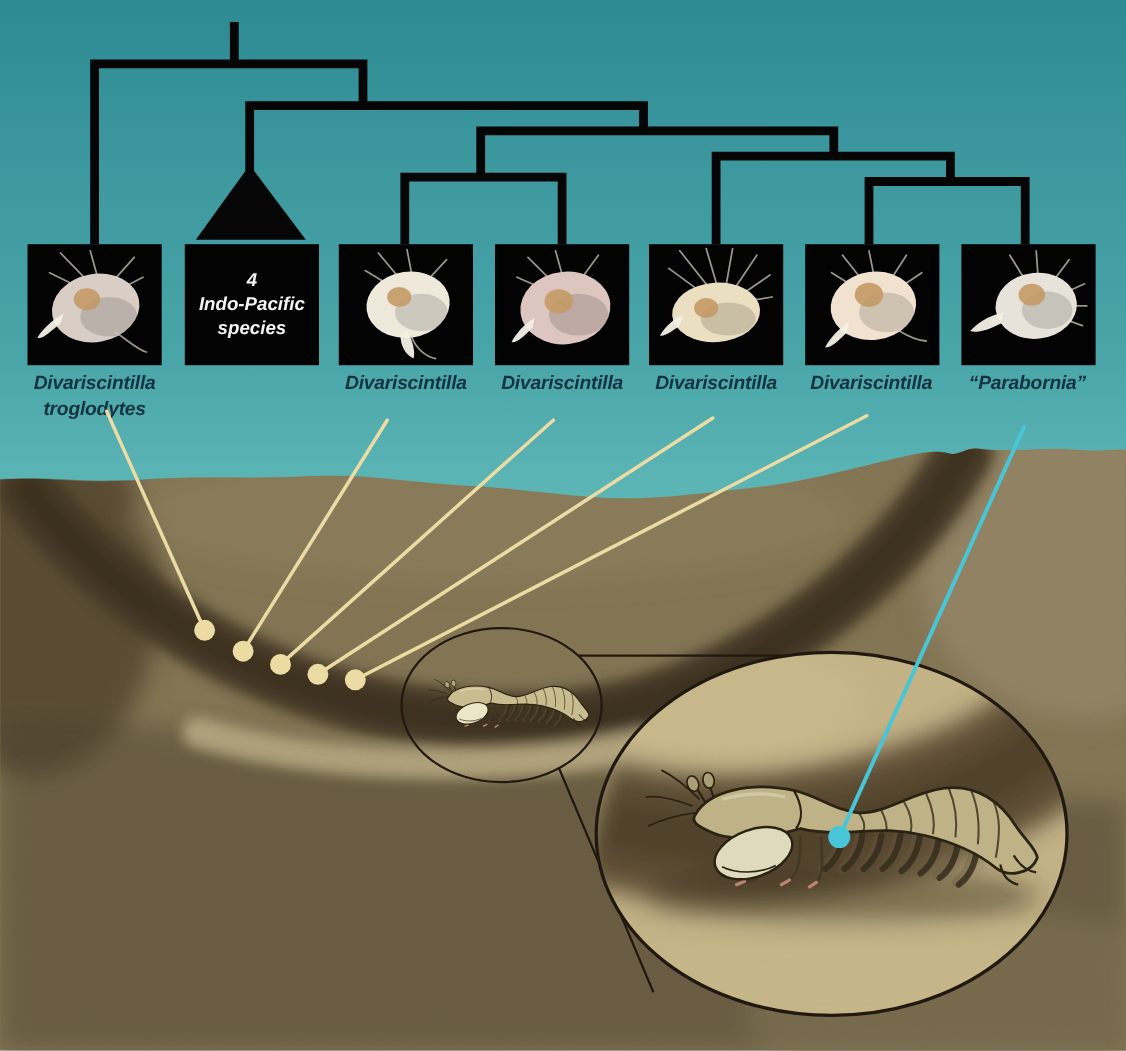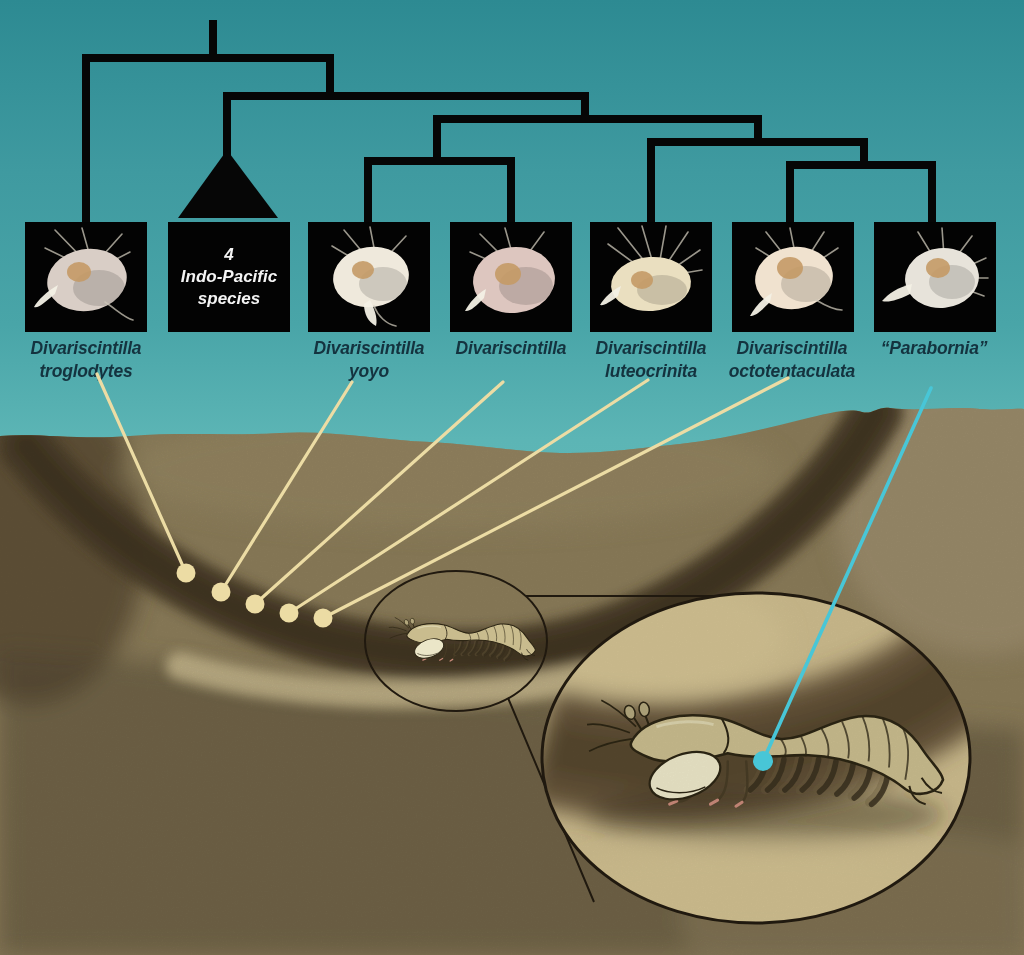--- a/index.html
+++ b/index.html
@@ -227,32 +227,29 @@
       <path class="c-foot" d="M36,72 C24,78 14,81 8,79 C14,72 24,65 38,62 Z"></path>
     </svg>
   </div>
 
   <div class="species-label" style="left:-4px">
     <span>Divariscintilla</span>
     <span>troglodytes</span>
   </div>
   <div class="species-label" style="left:279px">
     <span>Divariscintilla</span>
-    <span>yoyo</span>
   </div>
   <div class="species-label" style="left:421px">
     <span>Divariscintilla</span>
   </div>
   <div class="species-label" style="left:561px">
     <span>Divariscintilla</span>
-    <span>luteocrinita</span>
   </div>
   <div class="species-label" style="left:702px">
     <span>Divariscintilla</span>
-    <span>octotentaculata</span>
   </div>
   <div class="species-label" style="left:844px">
     <span>“Parabornia”</span>
   </div>
 
   <svg id="overlay-svg" class="layer" width="1024" height="955" viewBox="0 0 1024 955">
     <path class="cream-line" d="M97,374 L186,573"></path>
     <path class="cream-line" d="M352,382 L221,592"></path>
     <path class="cream-line" d="M503,382 L255,604"></path>
     <path class="cream-line" d="M648,380 L289,613"></path>

